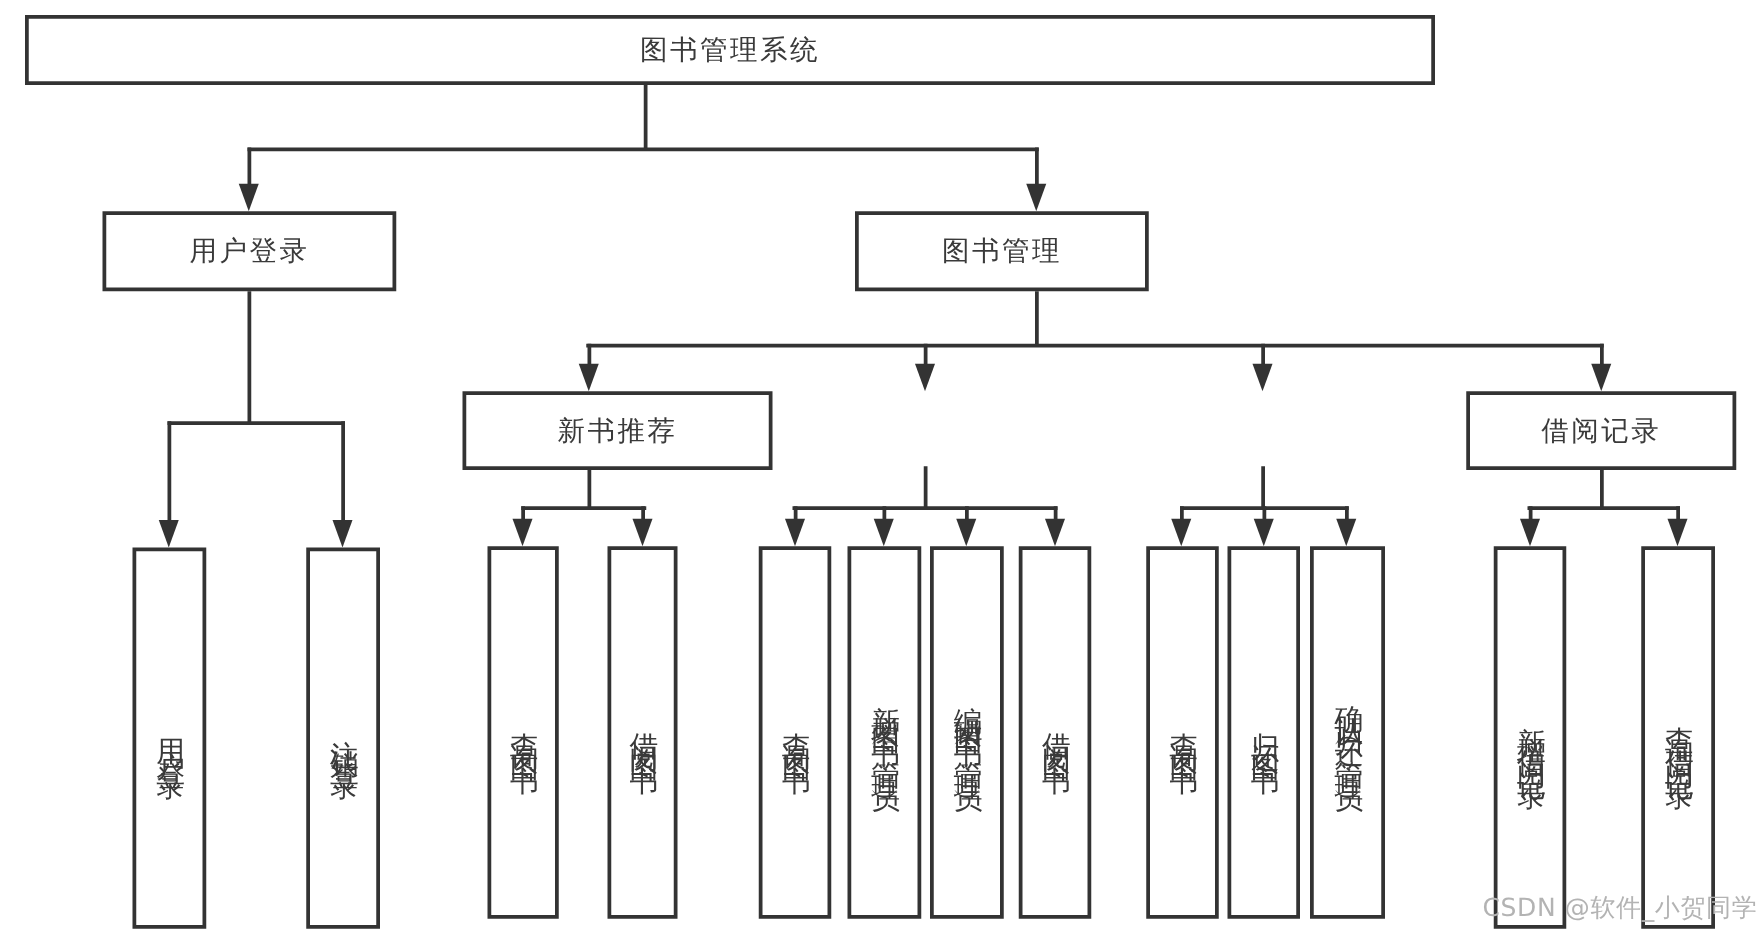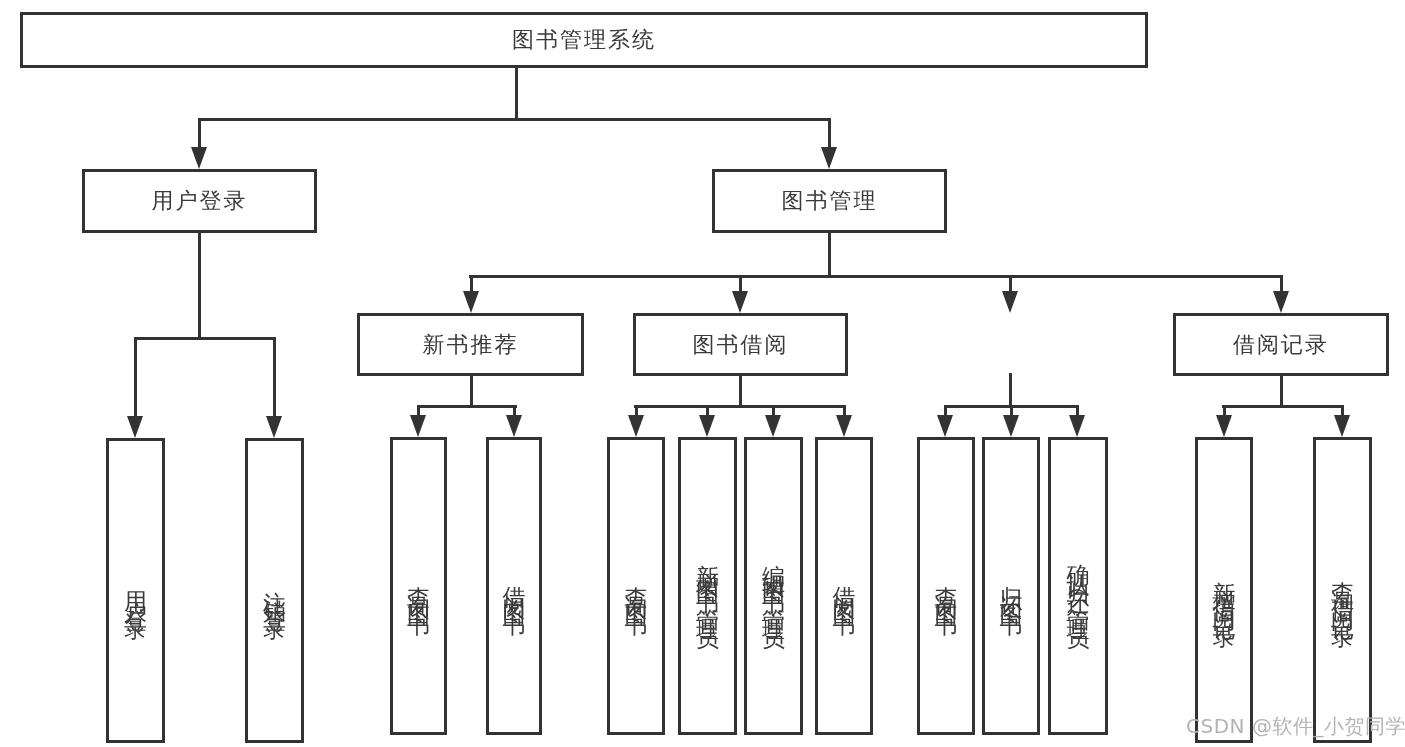--- a/index.html
+++ b/index.html
@@ -96,31 +96,28 @@
   <div class="arrow" style="left:1334px;top:415px"></div>
 
   <div class="node" style="left:20px;top:12px;width:1128px;height:56px">
     <span>图书管理系统</span>
   </div>
 
   <div class="node" style="left:82px;top:169px;width:235px;height:64px">
     <span>用户登录</span>
   </div>
 
-  <div class="node" style="left:712px;top:169px;width:235px;height:64px">
+  <div class="node" style="left:684px;top:169px;width:235px;height:64px">
     <span>图书管理</span>
   </div>
 
-  <div class="node" style="left:357px;top:313px;width:227px;height:63px">
+  <div class="node" style="left:370px;top:313px;width:248px;height:63px">
     <span>新书推荐</span>
   </div>
 
-  <div class="node" style="left:633px;top:313px;width:215px;height:63px">
-    <span>图书借阅</span>
-  </div>
 
 
   <div class="node" style="left:1173px;top:313px;width:216px;height:63px">
     <span>借阅记录</span>
   </div>
 
   <div class="leaf" style="left:106px;top:438px;width:59px;height:305px">
     <span class="vtext">用户登录</span>
   </div>
   <div class="leaf" style="left:245px;top:438px;width:59px;height:305px">

